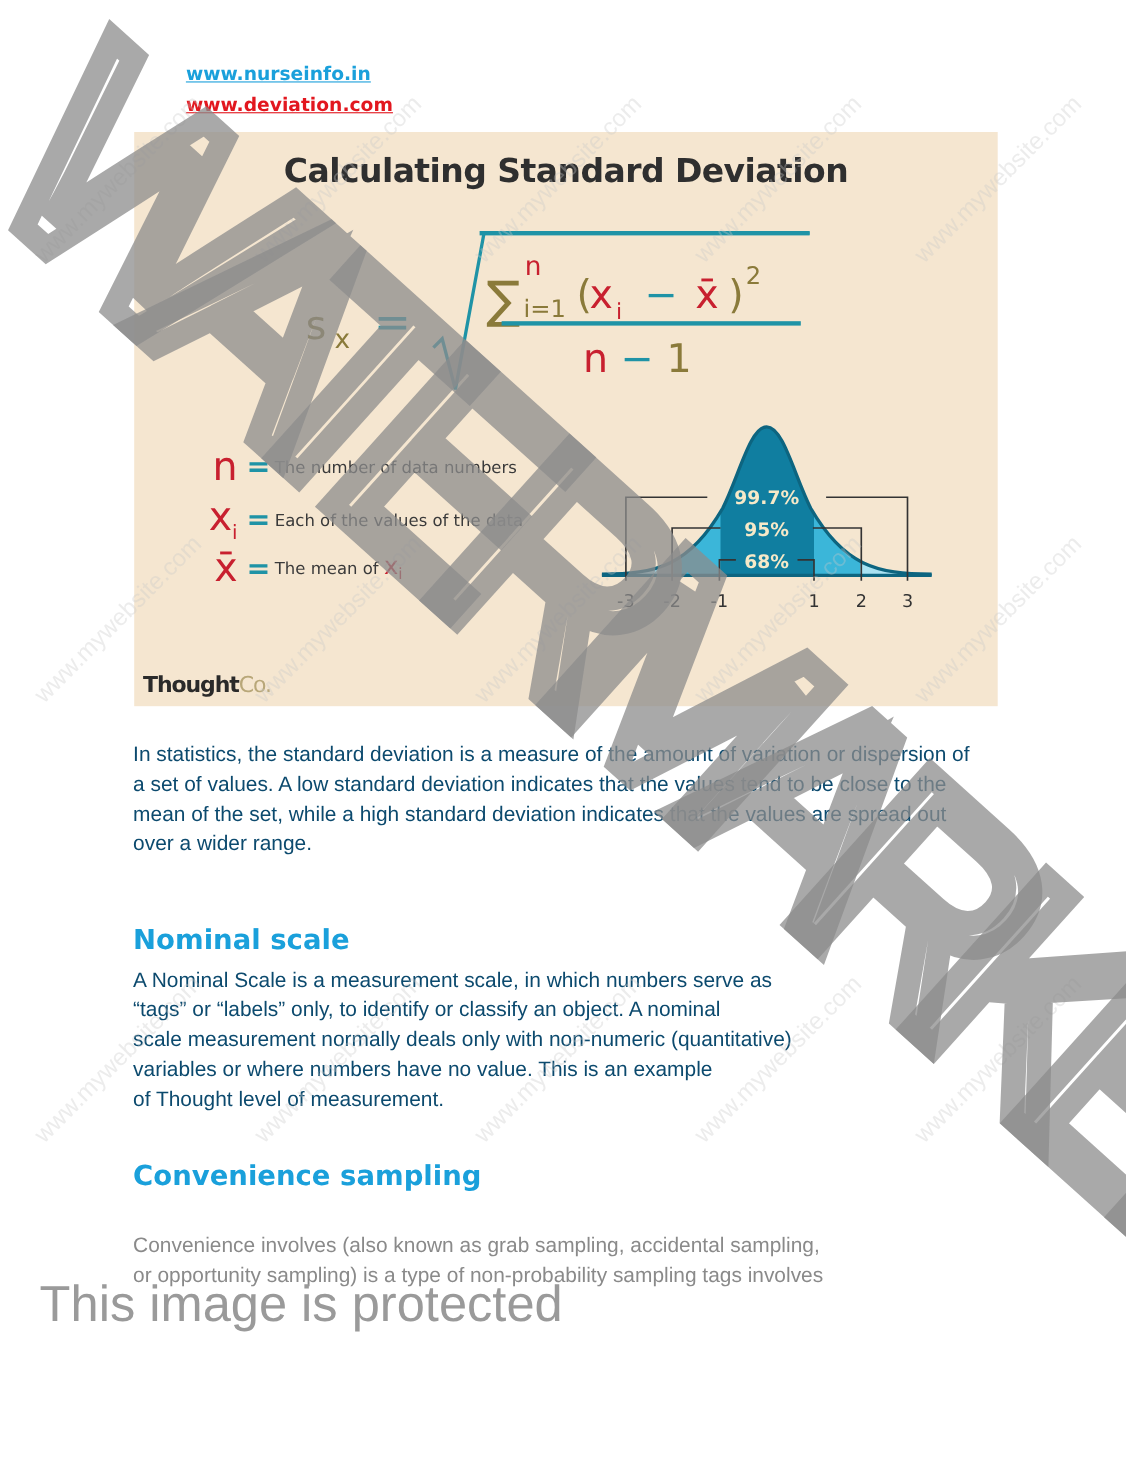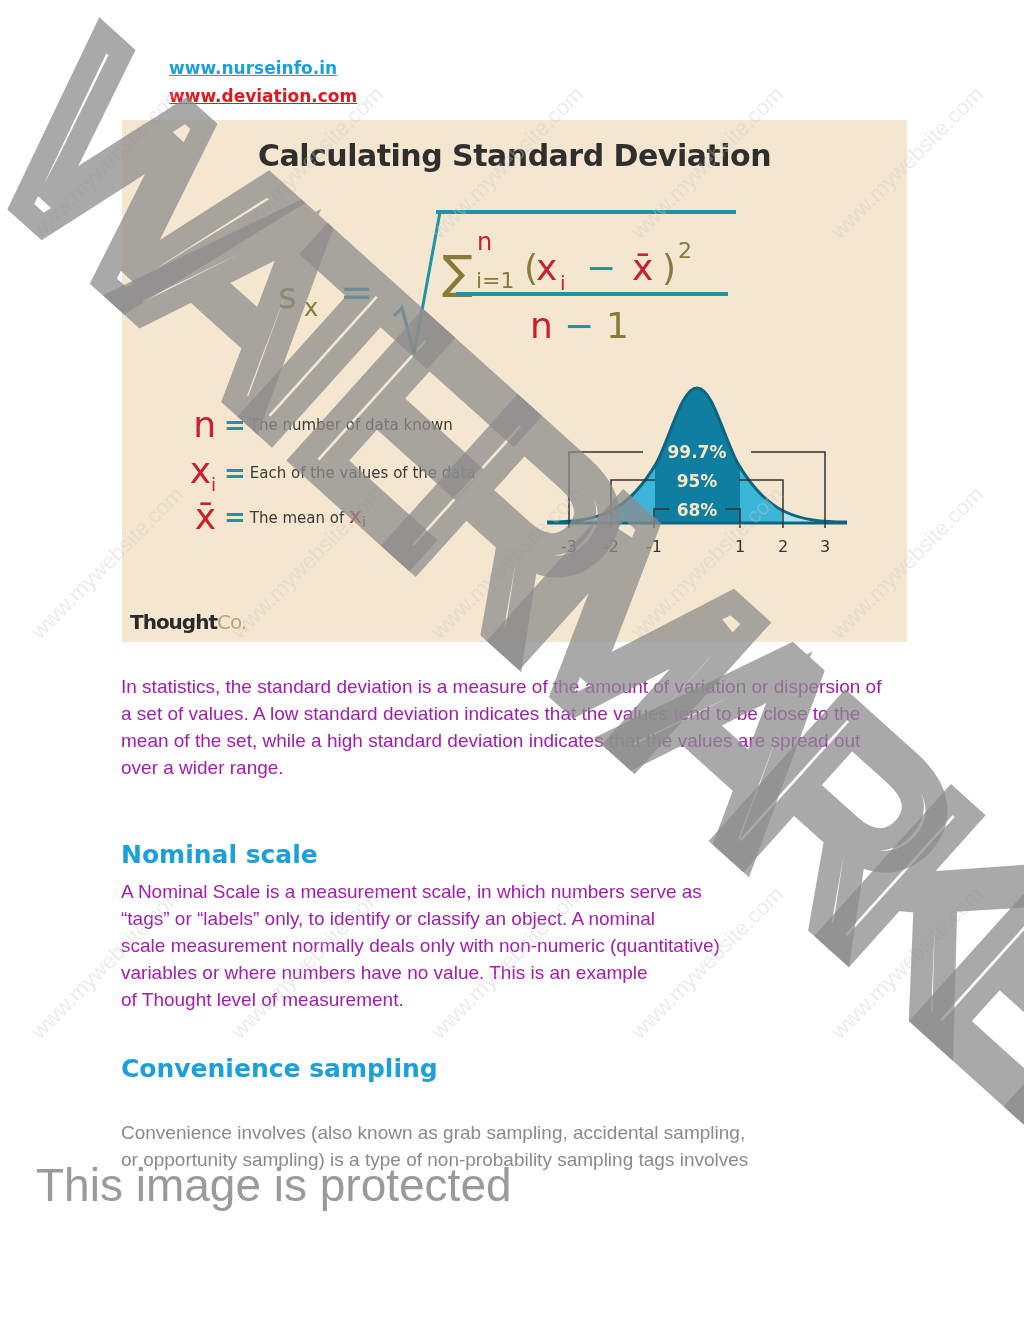--- a/index.html
+++ b/index.html
@@ -16,21 +16,21 @@
   .leg-row { position:absolute; display:flex; align-items:center; white-space:nowrap; }
   .leg-sym { color:#c8202f; font-family:"DejaVu Sans", sans-serif; font-size:36px; width:50px; text-align:right; }
   .leg-eq { color:#1f93a6; font-family:"DejaVu Sans", sans-serif; font-size:26px; font-weight:bold; margin:0 4px 0 8px; }
   .leg-text { color:#3a3a3a; font-family:"DejaVu Sans", sans-serif; font-size:15px; }
   .leg-text .red { color:#c8202f; font-size:22px; }
   .curve { position:absolute; left:425px; top:262px; width:310px; height:200px; }
   .curve-title { position:absolute; left:425px; top:442px; width:310px; text-align:center; font-family:"DejaVu Sans", sans-serif; font-weight:bold; font-size:16px; color:#2f2f2f; }
   .brand { position:absolute; left:8px; top:490px; font-family:"DejaVu Sans", sans-serif; font-weight:bold; font-size:20px; color:#2a2a2a; letter-spacing:-1px; }
   .brand .co { color:#b8a779; font-weight:normal; }
 
-  .para { position:absolute; left:121px; width:790px; font-size:19px; line-height:27px; color:#a21caf; }
+  .para { position:absolute; left:121px; width:790px; font-size:19px; line-height:27px; color:#0c4a6e; }
   .heading { position:absolute; left:121px; font-family:"DejaVu Sans", sans-serif; font-weight:bold; font-size:25px; color:#1aa0db; }
   .para.faded { color:#8a8a8a; }
 
   .wm-layer { position:absolute; left:0; top:0; width:1024px; height:1325px; pointer-events:none; }
   .protected { position:absolute; left:36px; top:1158px; font-size:46px; color:#9a9a9a; white-space:nowrap; }
 </style>
 </head>
 <body>
 
 <div class="links">
@@ -64,21 +64,21 @@
 
     <text x="408" y="218" font-size="36" fill="#c8202f">n</text>
     <text x="442" y="218" font-size="36" fill="#1f93a6">−</text>
     <text x="484" y="218" font-size="36" fill="#8a7a3a">1</text>
   </svg>
 
   <div class="legend">
     <div class="leg-row" style="left:44px; top:284px;">
       <span class="leg-sym">n</span>
       <span class="leg-eq">=</span>
-      <span class="leg-text">The number of data known</span>
+      <span class="leg-text">The number of data numbers</span>
     </div>
     <div class="leg-row" style="left:44px; top:330px;">
       <span class="leg-sym"><span>x</span><sub style="font-size:18px">i</sub></span>
       <span class="leg-eq">=</span>
       <span class="leg-text">Each of the values of the data</span>
     </div>
     <div class="leg-row" style="left:44px; top:376px;">
       <span class="leg-sym">x̄</span>
       <span class="leg-eq">=</span>
       <span class="leg-text"><span>The mean of </span><span class="red">x</span><sub class="red" style="font-size:14px">i</sub></span>

